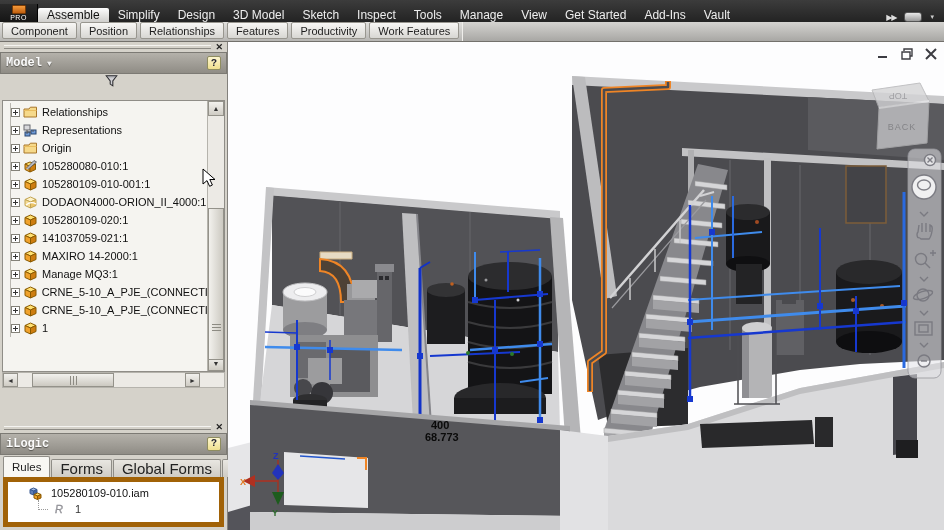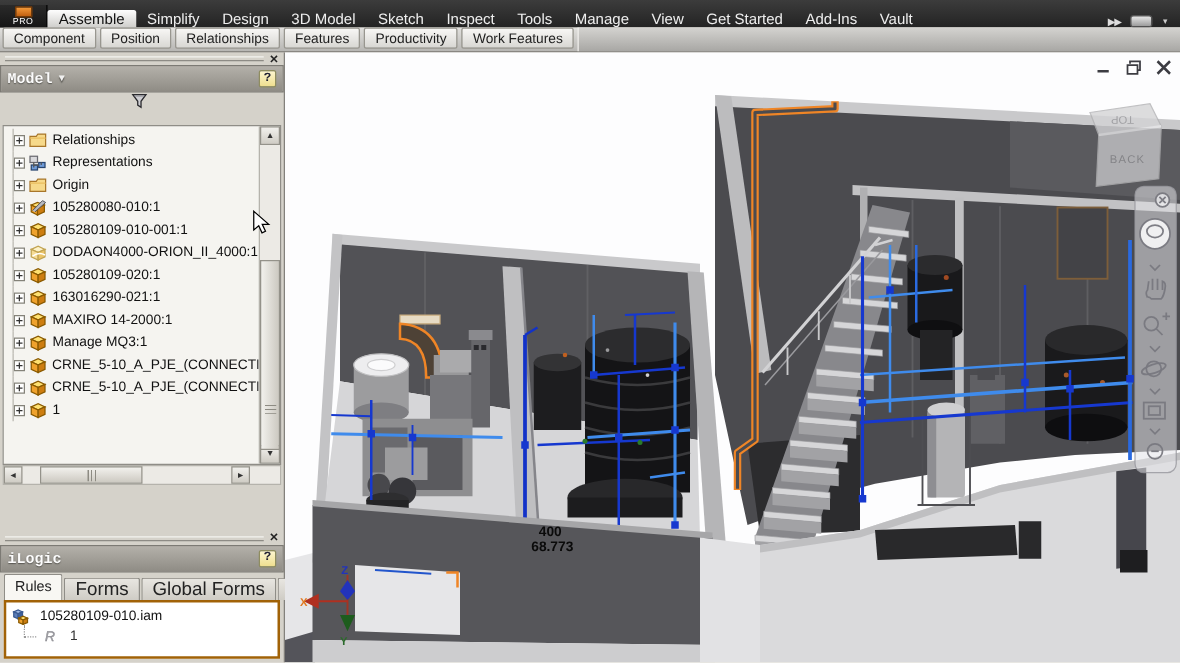--- a/index.html
+++ b/index.html
@@ -65,21 +65,21 @@
   .hthumb { position:absolute; left:14px; width:82px; top:0; bottom:0; background:linear-gradient(#f2f1ed,#ccc9c1); border:1px solid #94928a; display:flex; align-items:center; justify-content:center; }
   .hgrip { width:7px; height:9px; background:repeating-linear-gradient(90deg,#8d8b83 0 1px,transparent 1px 3px); }
   .panel-fill { flex:1; }
 
   
   .ilogic-tabs { height:22px; display:flex; align-items:flex-end; padding:0 3px; gap:1px; }
   .itab { height:18px; display:flex; align-items:center; padding:0 8px; font-size:15px; color:#222; background:linear-gradient(#e8e6e1,#cfccc5); border:1px solid #8f8d87; border-bottom:none; border-radius:2px 2px 0 0; white-space:nowrap; }
   .itab.active { background:#f8f7f3; height:21px; font-size:11.5px;text-align:right; }
   .itab-arrows { margin-left:auto; display:flex; gap:1px; }
   .iarr { width:14px; height:15px; background:linear-gradient(#f2f1ed,#cfccc4); border:1px solid #94928a; font-size:7px; color:#333; display:flex; align-items:center; justify-content:center; }
-  .ilogic-content { flex:1; margin:0 3px 3px 3px; background:#fff; border:2px solid #a16207; padding:3px 4px; font-size:11px; color:#111; }
+  .ilogic-content { flex:1; margin:0 3px 3px 3px; background:#fff; border:5px solid #a16207; padding:3px 20px; font-size:11px; color:#111; }
   .irow { display:flex; align-items:center; height:16px; gap:4px; }
   .irow.child { padding-left:10px; color:#333; }
   .dotline { width:10px; height:10px; border-left:1px dotted #999; border-bottom:1px dotted #999; margin-top:-8px; }
 
   
   .win-btns { position:absolute; top:6px; right:6px; display:flex; gap:10px; z-index:30; }
   .wbtn { width:14px; height:12px; position:relative; }
   .cursor-svg { position:absolute; z-index:50; left:202px; top:168px; }
   svg text { font-family:"Liberation Sans",sans-serif; }
 </style>
@@ -276,21 +276,21 @@
               <use href="#i-part"></use>
             </svg>
             <span class="tlabel">105280109-020:1</span>
           </div>
         <div class="trow">
             <span class="guide"></span>
             <span class="expand"></span>
             <svg class="ticon">
               <use href="#i-part"></use>
             </svg>
-            <span class="tlabel">163016290-021:1</span>
+            <span class="tlabel">141037059-021:1</span>
           </div>
         <div class="trow">
             <span class="guide"></span>
             <span class="expand"></span>
             <svg class="ticon">
               <use href="#i-part"></use>
             </svg>
             <span class="tlabel">MAXIRO 14-2000:1</span>
           </div>
         <div class="trow">

